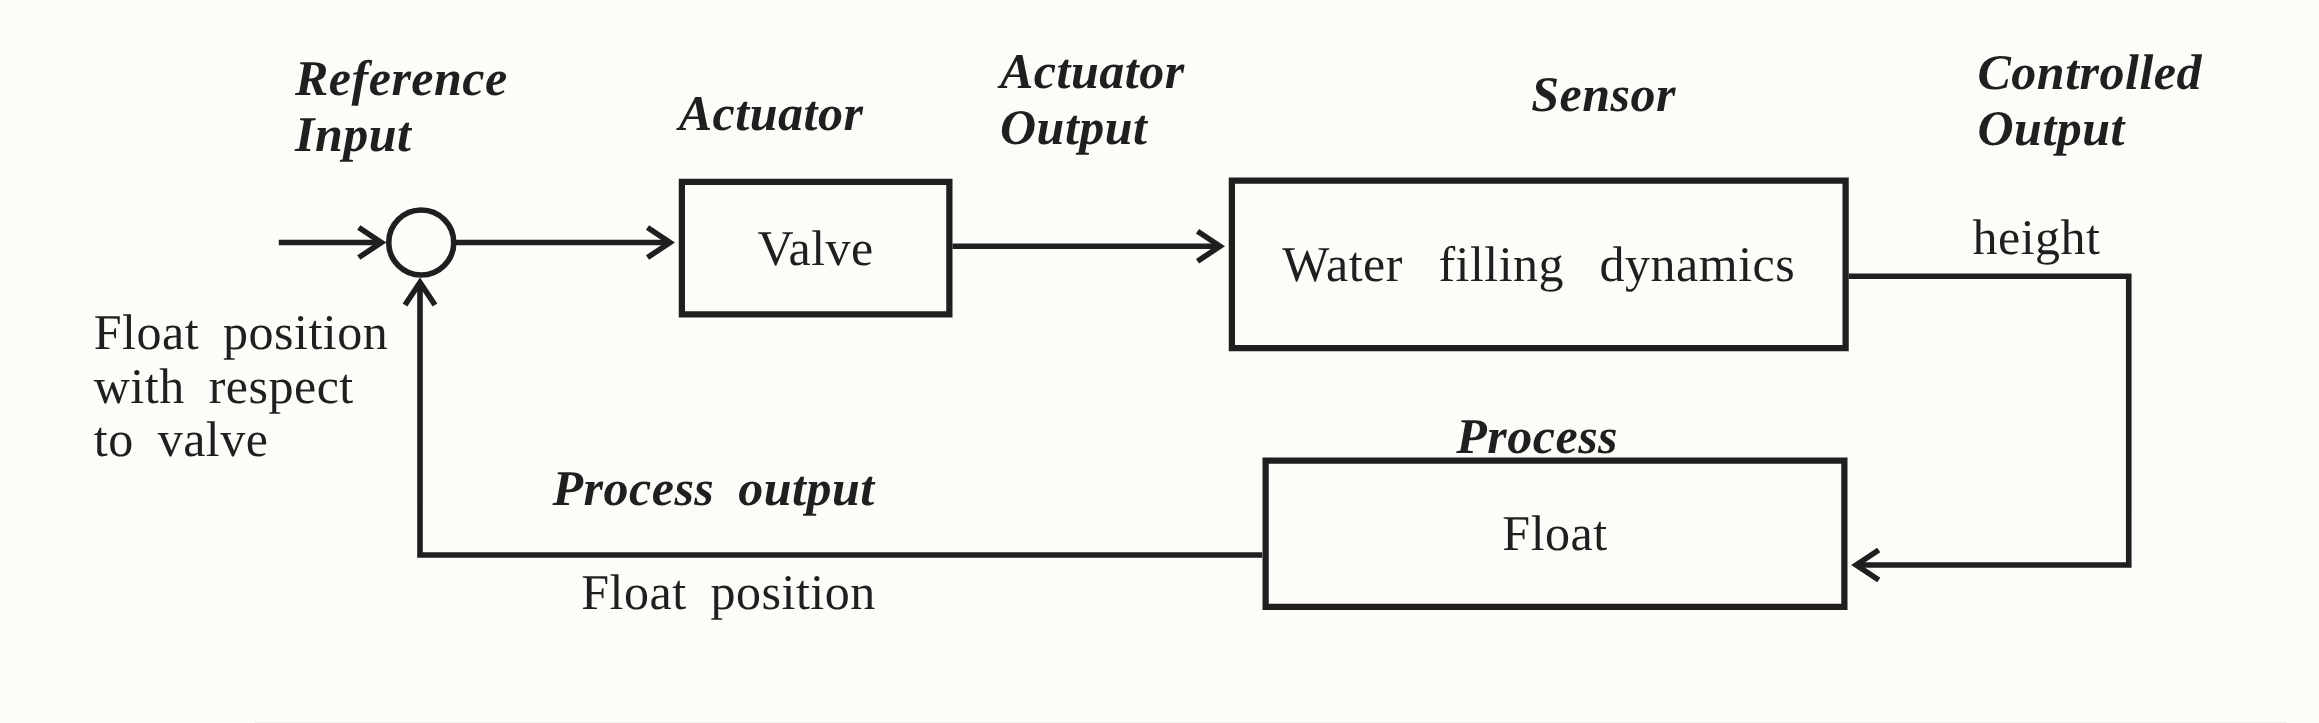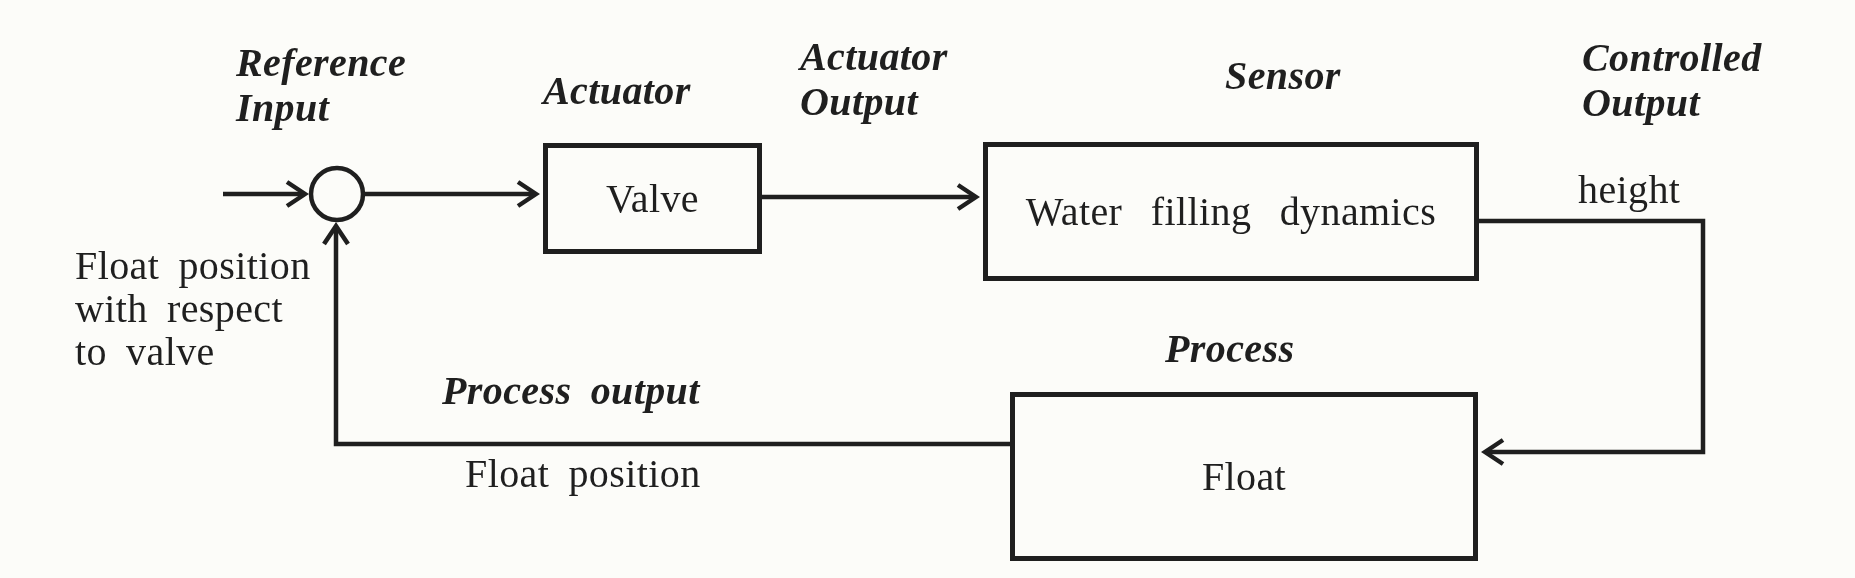--- a/index.html
+++ b/index.html
@@ -90,21 +90,21 @@
   </svg>
 
   <div class="block actuator-box" style="left:543px; top:143px; width:219px; height:111px;">
     <span>Valve</span>
   </div>
 
   <div class="block process-box" style="left:983px; top:142px; width:496px; height:139px;">
     <span>Water filling dynamics</span>
   </div>
 
-  <div class="block sensor-box" style="left:1010px; top:392px; width:468px; height:169px;">
+  <div class="block sensor-box" style="left:1010px; top:366px; width:468px; height:122px;">
     <span>Float</span>
   </div>
 
   <div class="lbl role" style="left:236px; top:40px;">Reference
 Input</div>
 
   <div class="lbl role" style="left:543px; top:68px;">Actuator</div>
 
   <div class="lbl role" style="left:800px; top:34px;">Actuator
 Output</div>

